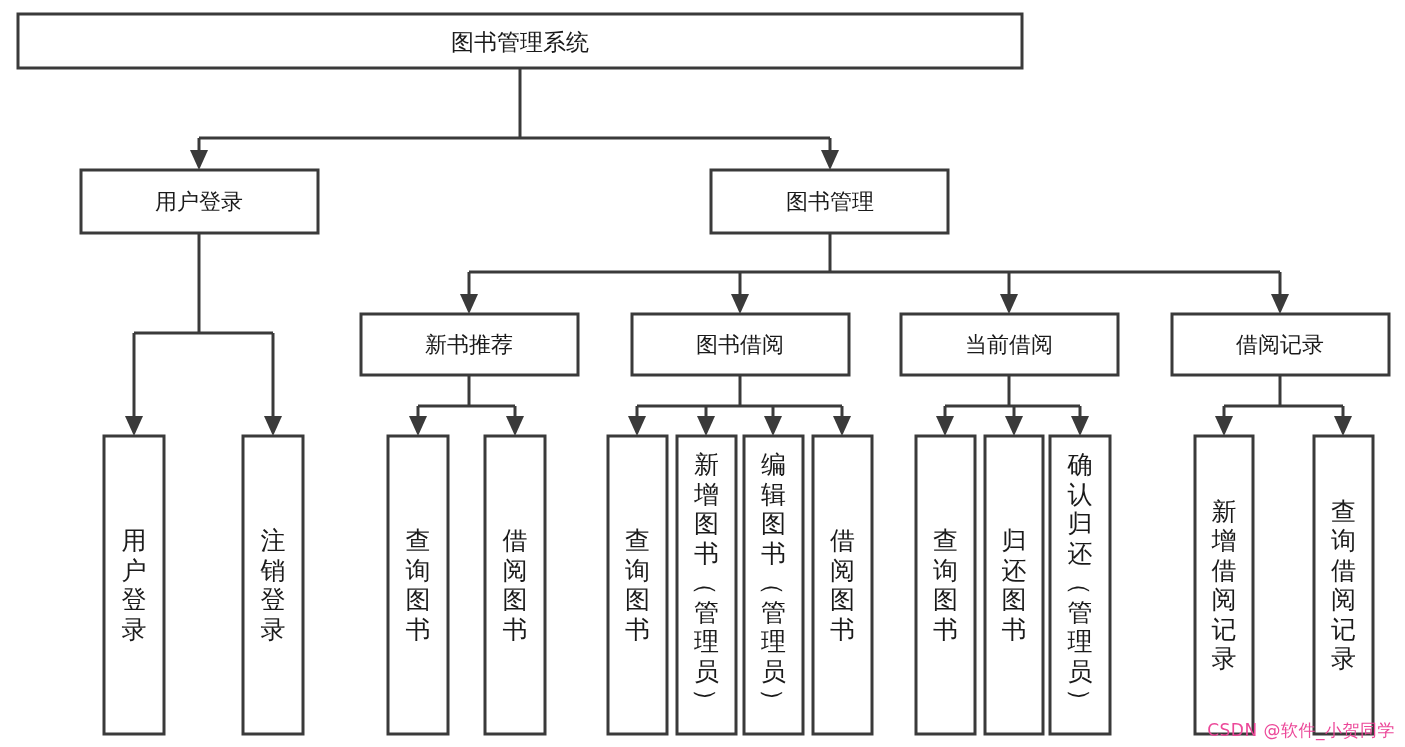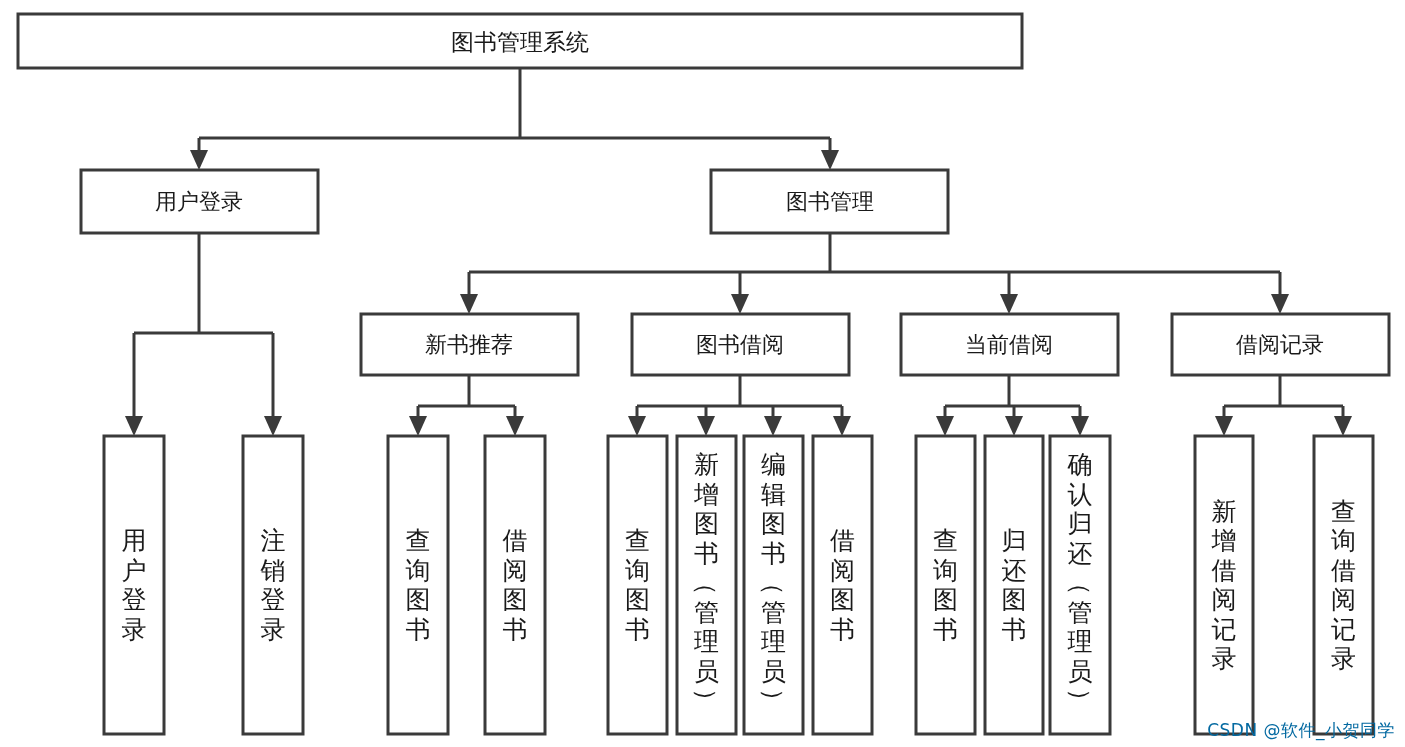--- a/index.html
+++ b/index.html
@@ -55,21 +55,21 @@
   .arrow-head {
     fill: #3a3a3a;
     stroke: none;
   }
   .watermark {
     position: absolute;
     right: 10px;
     bottom: 5px;
     font-family: "DejaVu Sans", "Liberation Sans", sans-serif;
     font-size: 17px;
-    color: #0369a1;
+    color: #ec4899;
     white-space: nowrap;
     letter-spacing: 0.5px;
   }
 </style>
 </head>
 <body>
 
 <div id="diagram-root">
   <svg class="canvas" viewBox="0 0 1405 747" xmlns="http://www.w3.org/2000/svg">
 

